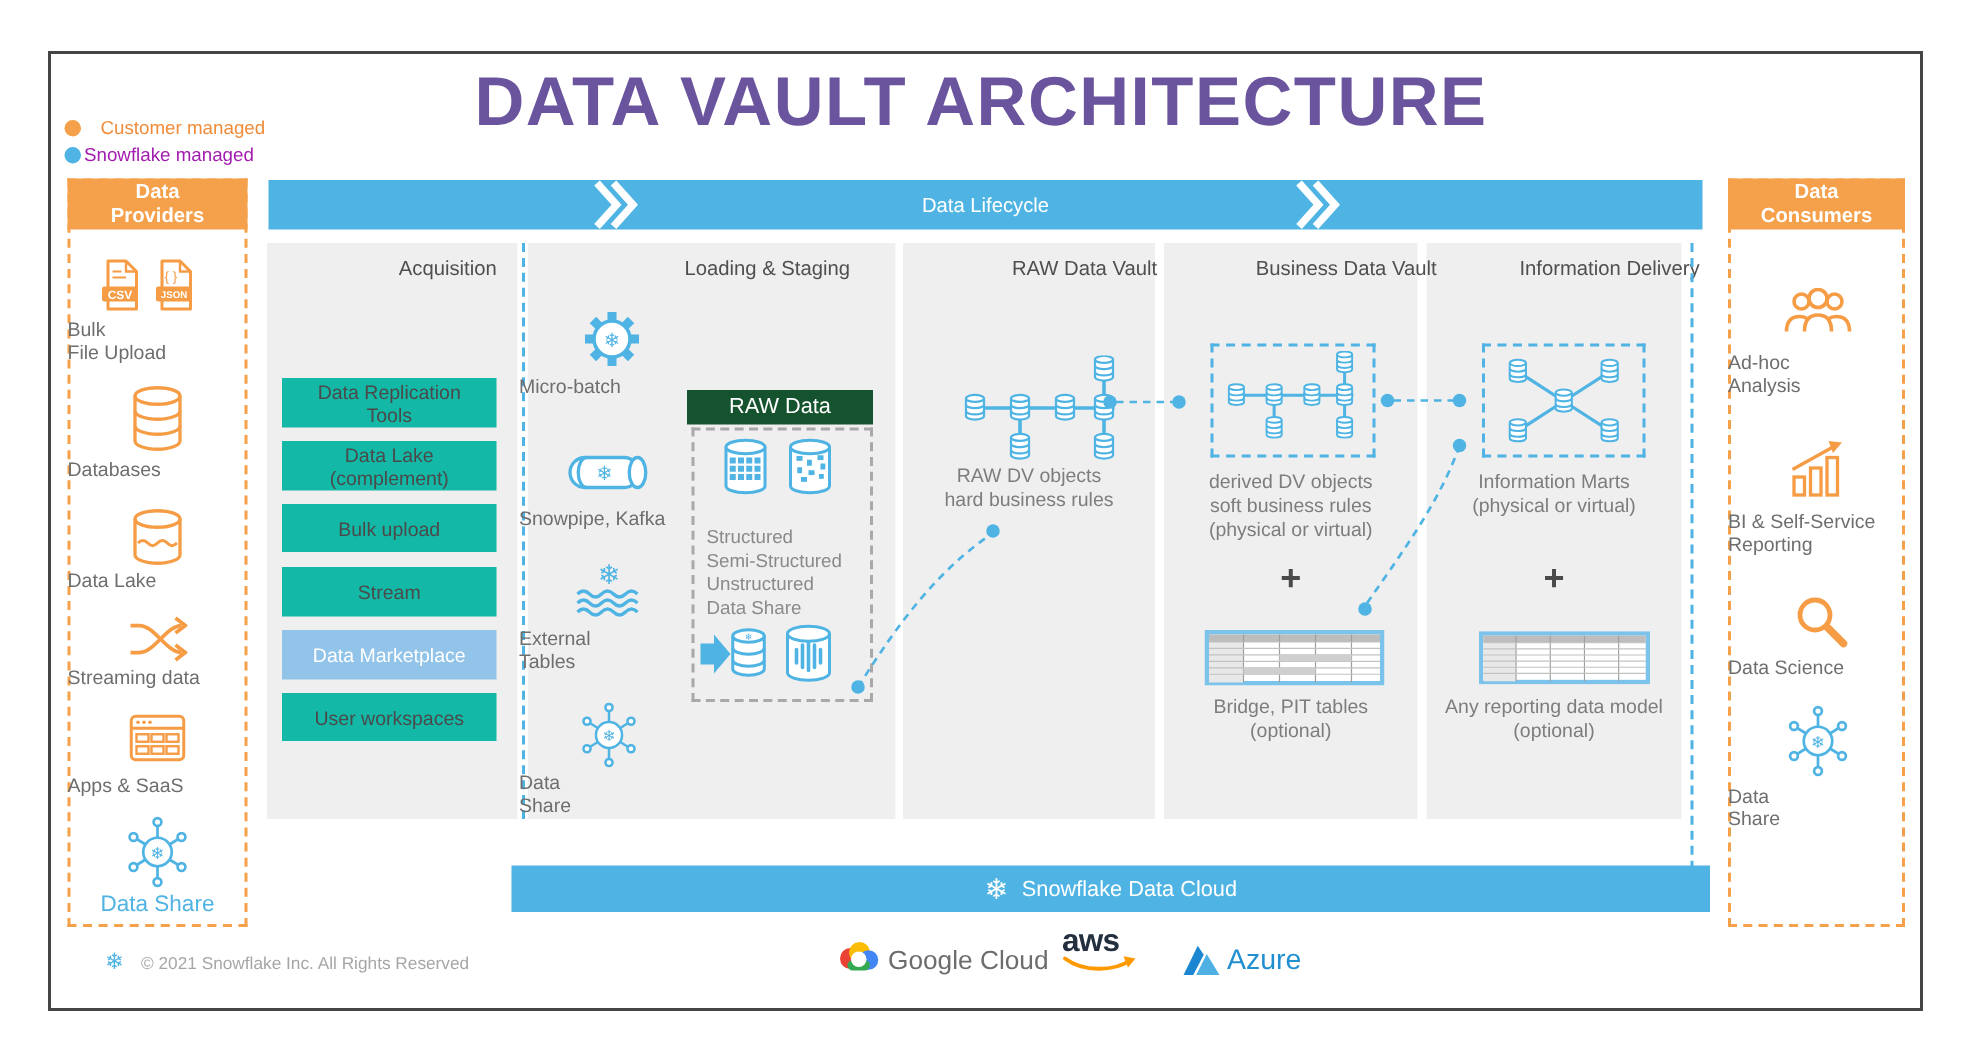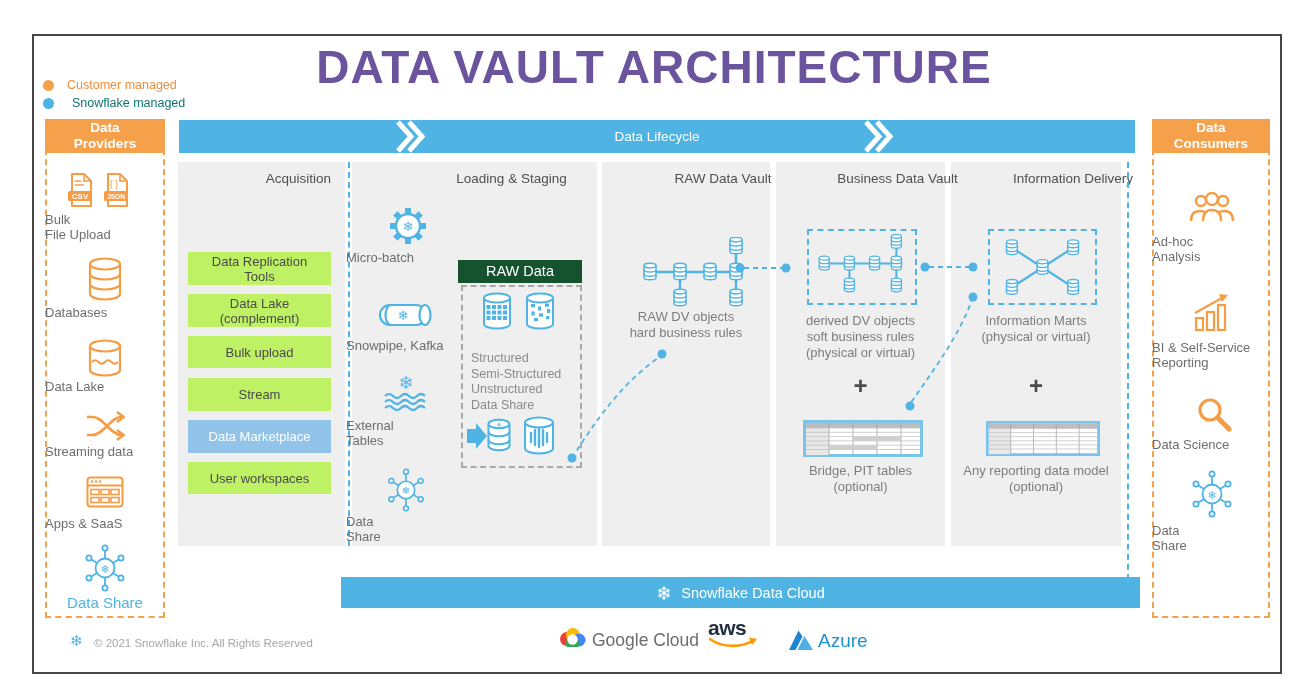--- a/index.html
+++ b/index.html
@@ -13,21 +13,21 @@
   .legend-dot{width:11px;height:11px;border-radius:50%;}
   .legend-text{font-size:12.5px;}
   .panel-header{width:120px;height:34px;background:#F5A04B;color:#fff;font-weight:bold;
     font-size:13.5px;text-align:center;line-height:16px;display:flex;align-items:center;
     justify-content:center;box-sizing:border-box;}
   .dashed-panel{border:2px dashed #F5A04B;box-sizing:border-box;}
   .lifecycle{left:179px;top:120px;width:956px;height:33px;background:#4FB4E3;color:#fff;
     font-size:13.5px;text-align:center;line-height:33px;}
   .gcol{top:162px;height:384px;background:#EFEFEF;}
   .col-header{top:171px;font-size:13.5px;color:#4f4f4f;text-align:center;margin-left:37px;}
-  .acq-box{left:188px;width:143px;background:#bef264;color:#4a4a4a;font-size:13px;
+  .acq-box{left:188px;width:143px;background:#14b8a6;color:#4a4a4a;font-size:13px;
     display:flex;align-items:center;justify-content:center;text-align:center;line-height:15px;}
   .acq-blue{background:#92C3E8;color:#fff;}
   .icon-label{font-size:13px;color:#6e6e6e;text-align:left;line-height:15px;}
   .caption{font-size:13px;color:#7d7d7d;text-align:center;line-height:16px;}
   .plus{font-size:24px;font-weight:bold;color:#4a4a4a;text-align:center;}
   .raw-header{left:458px;top:260px;width:124px;height:23px;background:#14532d;color:#fff;
     font-size:14.5px;text-align:center;line-height:23px;}
   .raw-box{left:461px;top:285px;width:121px;height:183px;border:2px dashed #a9a9a9;box-sizing:border-box;}
   .types{left:471px;top:351px;font-size:12.5px;color:#8a8a8a;line-height:15.5px;}
   .dv-dashed{border:2px dashed #4FB4E3;box-sizing:border-box;}
@@ -62,21 +62,21 @@
   </defs>
     </svg>
 
   <div class="abs frame"></div>
 
   <div class="abs title">DATA VAULT ARCHITECTURE</div>
 
   <div class="abs legend-dot" style="left:43px;top:80px;background:#F5A04B"></div>
   <div class="abs legend-text" style="left:67px;top:78px;color:#F08C3A">Customer  managed</div>
   <div class="abs legend-dot" style="left:43px;top:98px;background:#4FB4E3"></div>
-  <div class="abs legend-text" style="left:72px;top:96px;color:#0f766e">Snowflake managed</div>
+  <div class="abs legend-text" style="left:56px;top:96px;color:#a21caf">Snowflake managed</div>
 
   <div class="abs dashed-panel" style="left:45px;top:119px;width:120px;height:499px"></div>
   <div class="abs panel-header pre" style="left:45px;top:119px">Data
 Providers</div>
 
   <div class="abs" style="left:66px;top:172px">
     <svg width="30" height="36" viewBox="0 0 30 36">
       <path d="M6 2 h12 l7 7 v25 H6 z" fill="#fff" stroke="#F59C45" stroke-width="2" stroke-linejoin="round"></path>
       <path d="M18 2 v7 h7" fill="none" stroke="#F59C45" stroke-width="1.6"></path>
       <path d="M9 9 h6 M9 13 h9" stroke="#F59C45" stroke-width="1.3"></path>

